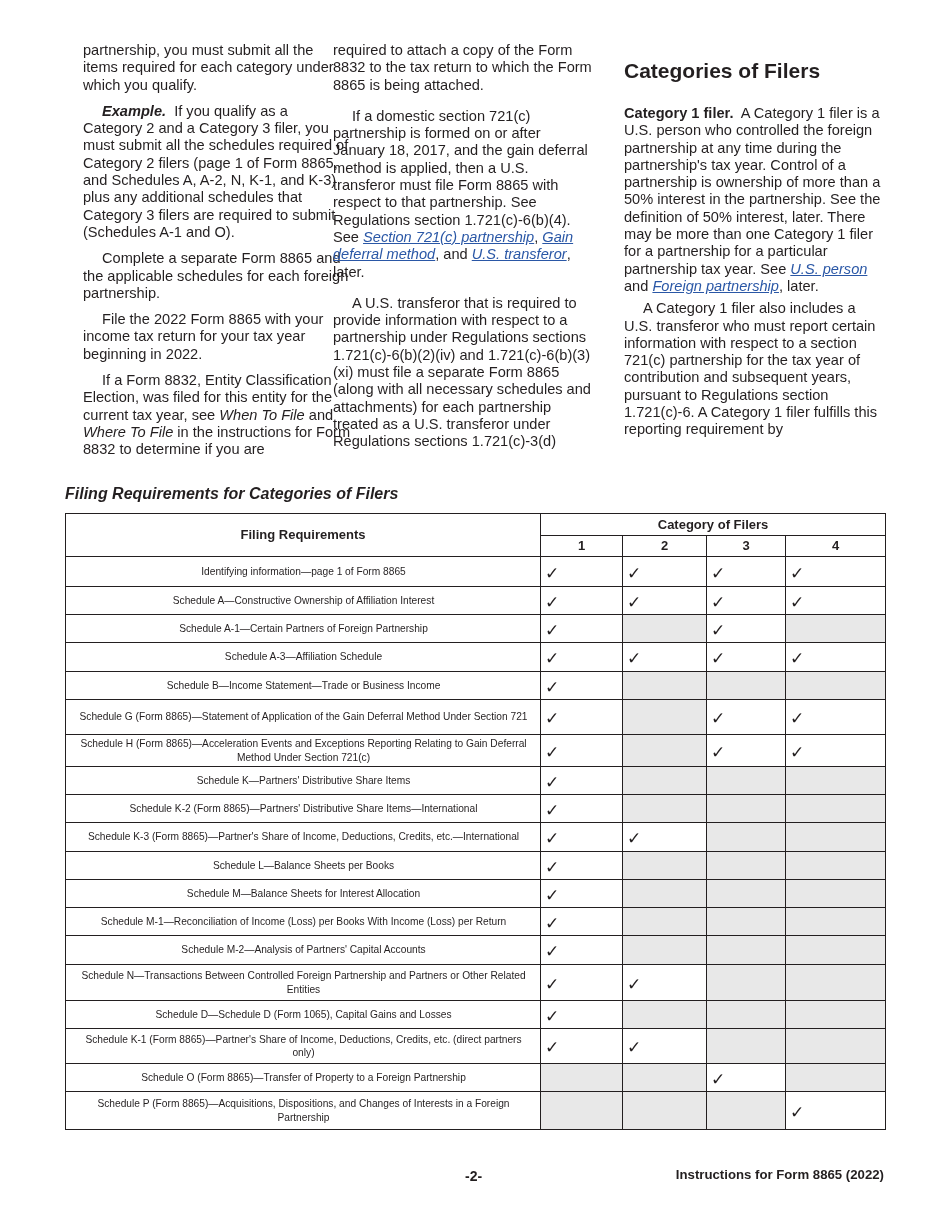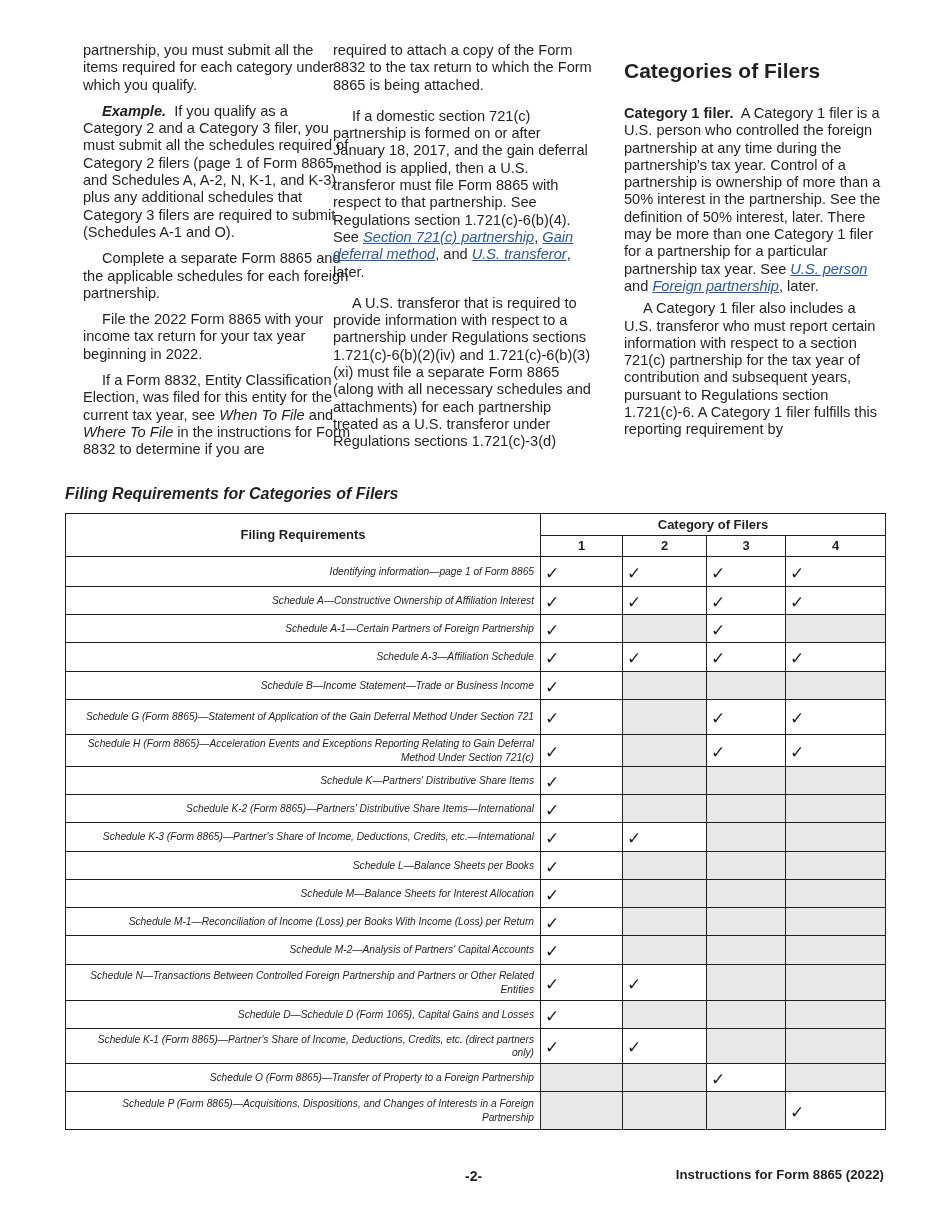--- a/index.html
+++ b/index.html
@@ -14,21 +14,21 @@
   a.lnk { color: #2a57a6; font-style: italic; text-decoration: underline; }
   .bi { font-weight: bold; font-style: italic; }
   .b { font-weight: bold; }
   .i { font-style: italic; }
   h2.sec { font-size: 21px; font-weight: bold; margin: 19px 0 24px 0; line-height: 20px; }
   #table-title { position: absolute; left: 65px; top: 485px; font-size: 16px; font-weight: bold; font-style: italic; }
   table.req { position: absolute; left: 65px; top: 513px; width: 820px; border-collapse: collapse;
               table-layout: fixed; font-size: 10.2px; line-height: 13.6px; }
   table.req td, table.req th { border: 1.3px solid #231f20; padding: 0; }
   table.req th { font-weight: bold; font-size: 13px; text-align: center; }
-  table.req td.lbl { padding: 2px 6px 2px 7px; vertical-align: middle; text-align: right; font-style: italic; }
+  table.req td.lbl { padding: 2px 6px 2px 7px; vertical-align: middle; text-align: center; }
   table.req td.cell { vertical-align: middle; }
   table.req td.shaded { background: #e8e8e8; }
   .chk { display: inline-block; margin-left: 4px; font-size: 17px; line-height: 17px; font-family: "DejaVu Sans", sans-serif; color: #231f20; transform: translateY(2px); }
   #footer-page { position: absolute; left: 465px; top: 1168px; font-size: 14px; font-weight: bold; }
   #footer-title { position: absolute; right: 66px; top: 1167px; font-size: 13.2px; font-weight: bold; }
 </style>
 </head>
 <body>
 
 <div id="col1" class="col">

